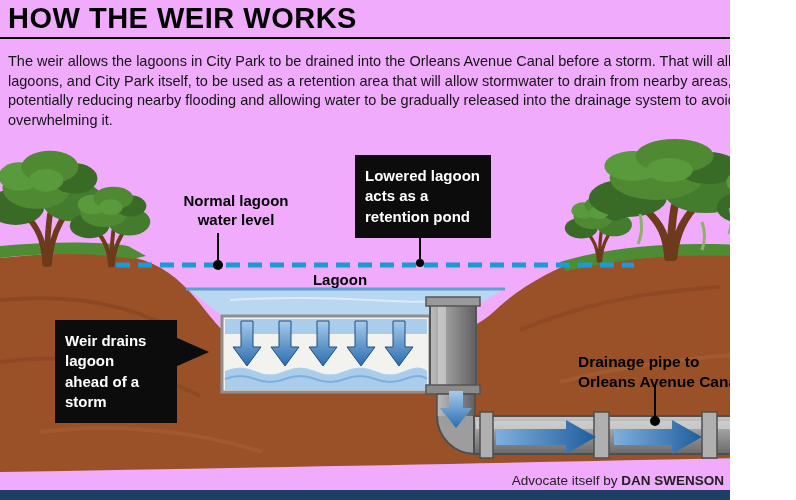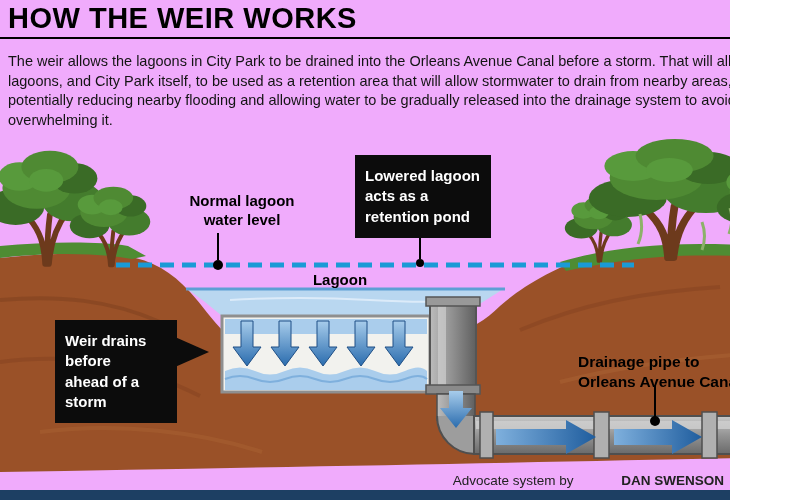--- a/index.html
+++ b/index.html
@@ -13,31 +13,31 @@
     position:absolute; left:8px; top:2px; font-size:29px; font-weight:bold;
     letter-spacing:0.5px; white-space:nowrap;
   }
   .rule { position:absolute; left:0; top:37px; width:796px; border-top:2px solid #000; }
   .intro {
     position:absolute; left:8px; top:52px; width:784px;
     font-size:14.5px; line-height:1.36; color:#141414;
   }
   .lbl { position:absolute; font-weight:bold; color:#000; }
   .pre { white-space:pre-line; }
-  .lbl-normal { left:178px; top:192px; width:128px; text-align:center; font-size:15px; line-height:1.25; }
+  .lbl-normal { left:172px; top:192px; width:128px; text-align:center; font-size:15px; line-height:1.25; }
   .lbl-lagoon { left:302px; top:271px; width:76px; text-align:center; font-size:15px; }
   .lbl-drain  { left:578px; top:352px; width:180px; font-size:15.5px; line-height:1.3; }
   .callout {
     position:absolute; background:var(--callout_bg,#0c0c0c); color:#fff;
     font-weight:bold; font-size:15px; line-height:1.35; padding:11px 10px;
   }
   .callout-lowered { left:355px; top:155px; width:136px; }
   .callout-weir    { left:55px;  top:320px; width:122px; }
   .credit { position:absolute; right:6px; top:473px; font-size:13.5px; color:#222; white-space:nowrap; }
-  .credit b { font-weight:bold;margin-left:44px; }
+  .credit b { font-weight:bold; }
   .bottom-bar {
     position:absolute; left:0; bottom:0; width:796px; height:10px;
     background:var(--footer_bar,#1d3f63);
   }
 </style>
 </head>
 <body>
 
 <div class="page">
 
@@ -162,23 +162,23 @@
   <div class="lbl lbl-normal pre">Normal lagoon
 water level</div>
 
   <div class="callout callout-lowered pre">Lowered lagoon
 acts as a
 retention pond</div>
 
   <div class="lbl lbl-lagoon">Lagoon</div>
 
   <div class="callout callout-weir pre">Weir drains
-before
+lagoon
 ahead of a
 storm</div>
 
   <div class="lbl lbl-drain pre">Drainage pipe to
 Orleans Avenue Canal</div>
 
-  <div class="credit"><span>Advocate system by </span><b>DAN SWENSON</b></div>
+  <div class="credit"><span>Advocate itself by </span><b>DAN SWENSON</b></div>
 
   <div class="bottom-bar"></div>
 </div>
 
 </body></html>

